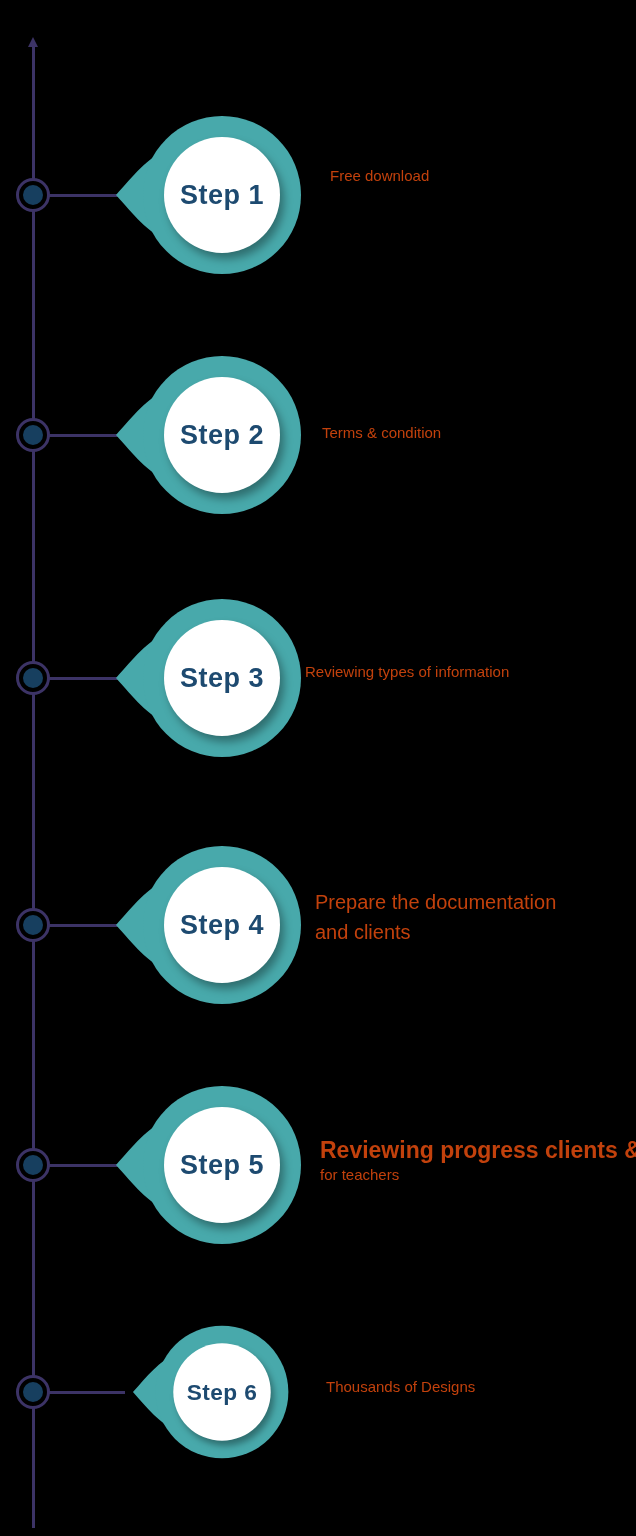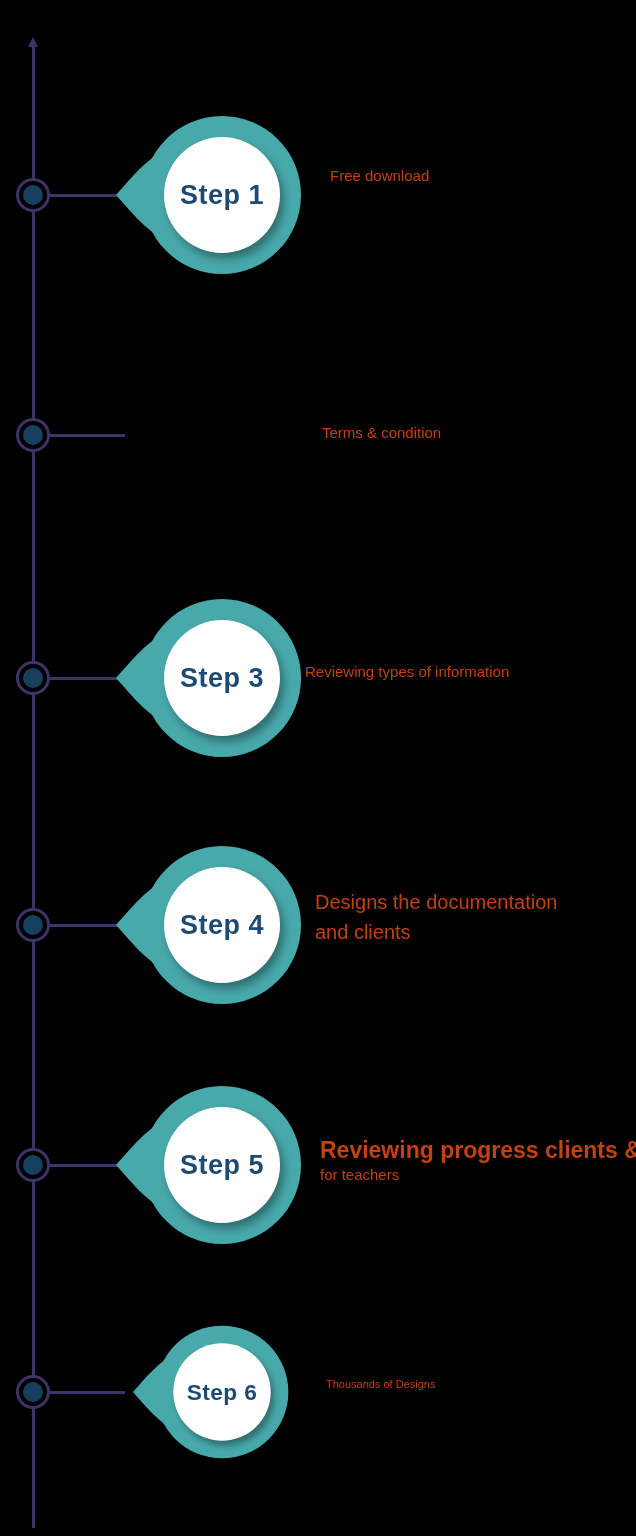--- a/index.html
+++ b/index.html
@@ -99,21 +99,21 @@
     position: absolute;
     color: #c2410c;
     white-space: nowrap;
   }
   .s1 .desc { left: 330px; top: 57px;  font-size: 15px; }
   .s2 .desc { left: 322px; top: 74px;  font-size: 15px; }
   .s3 .desc { left: 305px; top: 70px;  font-size: 15px; }
   .s4 .desc { left: 315px; top: 47px;  font-size: 20px; line-height: 30px; }
   .s5 .desc1 { left: 320px; top: 57px; font-size: 23px; font-weight: 600; }
   .s5 .desc2 { left: 320px; top: 86px; font-size: 15px; }
-  .s6 .desc { left: 326px; top: 71px;  font-size: 11px; }
+  .s6 .desc { left: 326px; top: 71px;  font-size: 15px; }
 </style>
 </head>
 <body>
 
 <div class="stage">
 
   <div class="tl-arrow"></div>
   <div class="tl-line"></div>
 
   <div class="step s1">
@@ -131,20 +131,29 @@
       </div>
     </div>
     <span class="desc">Free download</span>
   </div>
 
   <div class="step s2">
     <div class="node">
         <div class="node-dot"></div>
       </div>
     <div class="connector"></div>
+    <div class="badge">
+      <svg class="tail" width="60" height="104" viewBox="0 0 60 104">
+          <path d="M2,52 C20,32 32,16 56,4 L56,100 C32,88 20,72 2,52 Z" fill="#48a9ab"></path>
+        </svg>
+      <div class="ring"></div>
+      <div class="inner">
+        <span class="step-label">Step 2</span>
+      </div>
+    </div>
     <span class="desc">Terms &amp; condition</span>
   </div>
 
   <div class="step s3">
     <div class="node">
         <div class="node-dot"></div>
       </div>
     <div class="connector"></div>
     <div class="badge">
       <svg class="tail" width="60" height="104" viewBox="0 0 60 104">
@@ -165,21 +174,21 @@
     <div class="connector"></div>
     <div class="badge">
       <svg class="tail" width="60" height="104" viewBox="0 0 60 104">
           <path d="M2,52 C20,32 32,16 56,4 L56,100 C32,88 20,72 2,52 Z" fill="#48a9ab"></path>
         </svg>
       <div class="ring"></div>
       <div class="inner">
         <span class="step-label">Step 4</span>
       </div>
     </div>
-    <span class="desc"><span>Designs the documentation</span><br><span>and clients</span></span>
+    <span class="desc"><span>Prepare the documentation</span><br><span>and clients</span></span>
   </div>
 
   <div class="step s5">
     <div class="node">
         <div class="node-dot"></div>
       </div>
     <div class="connector"></div>
     <div class="badge">
       <svg class="tail" width="60" height="104" viewBox="0 0 60 104">
           <path d="M2,52 C20,32 32,16 56,4 L56,100 C32,88 20,72 2,52 Z" fill="#48a9ab"></path>

